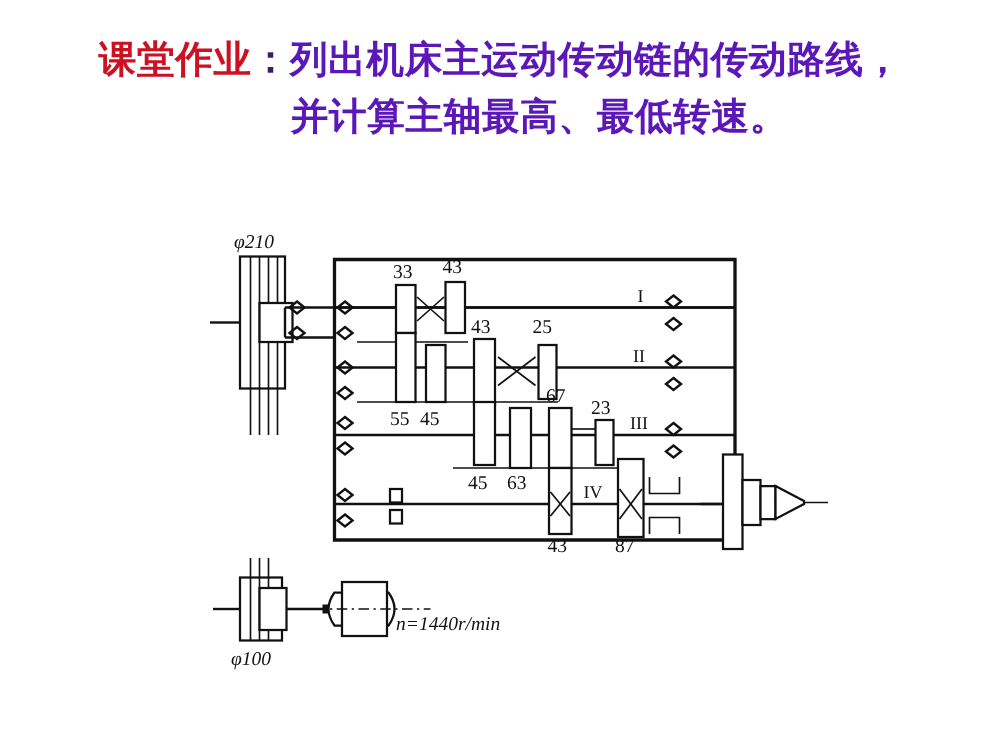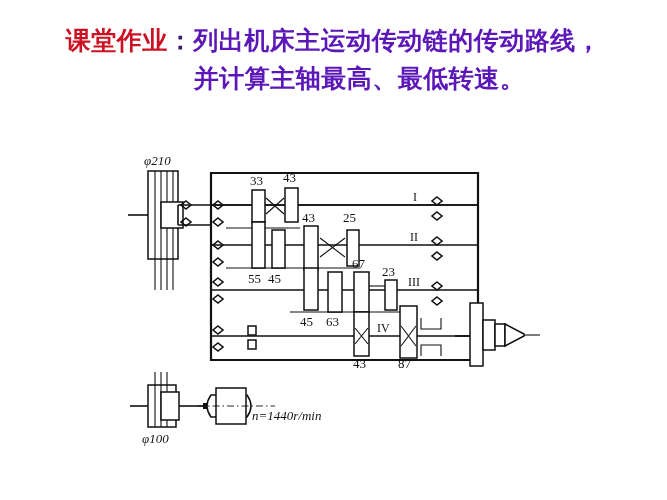--- a/index.html
+++ b/index.html
@@ -30,21 +30,21 @@
     white-space: nowrap;
   }
   .t-red   { color: #cc1122; }
   .t-colon { color: #3b1a6b; }
   .t-purple{ color: #5b17b8; }
   .line1 { }
   .line2 { padding-left: 52px; }
 
   #diagram {
     position: absolute;
-    left: 0;
+    left: 12px;
     top: 140px;
     width: 647px;
     height: 330px;
   }
   svg { display: block; }
   .ln   { stroke: #111111; stroke-width: 1.6; fill: none; }
   .ln-t { stroke: #111111; stroke-width: 1.1; fill: none; }
   .ln-b { stroke: #111111; stroke-width: 2.2; fill: none; }
   .fillw{ fill: #ffffff; stroke: #111111; stroke-width: 1.5; }
   .dash { stroke: #111111; stroke-width: 0.9; fill: none;

